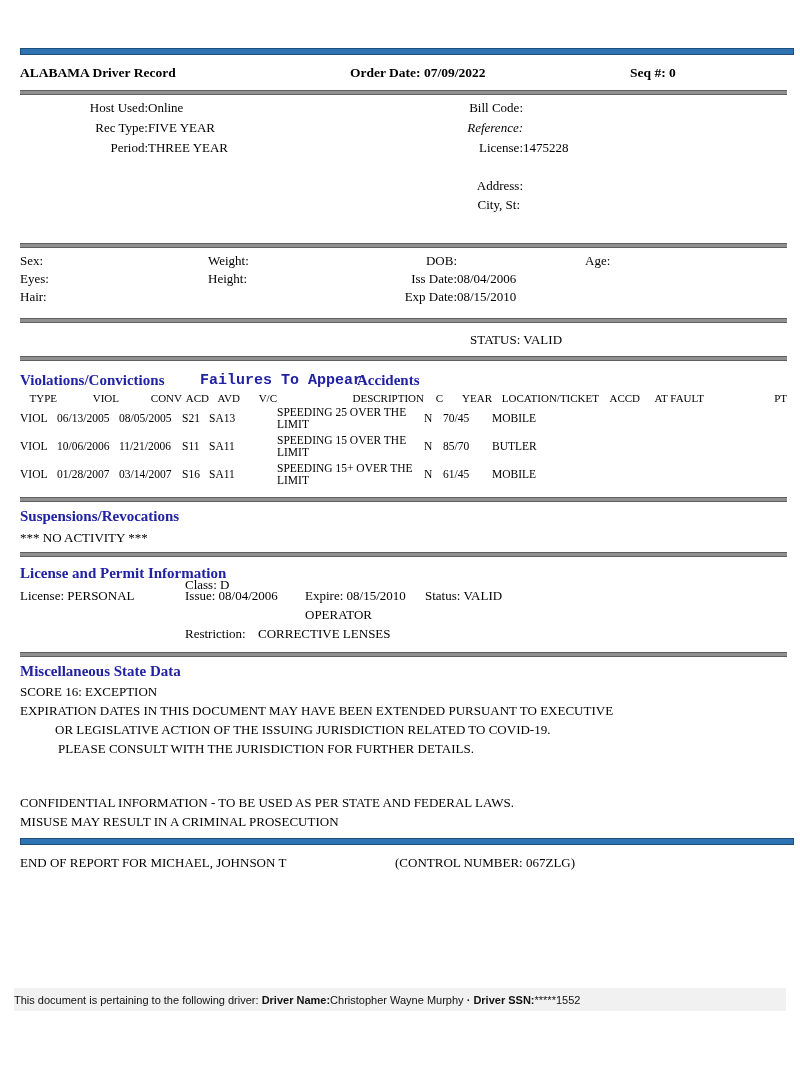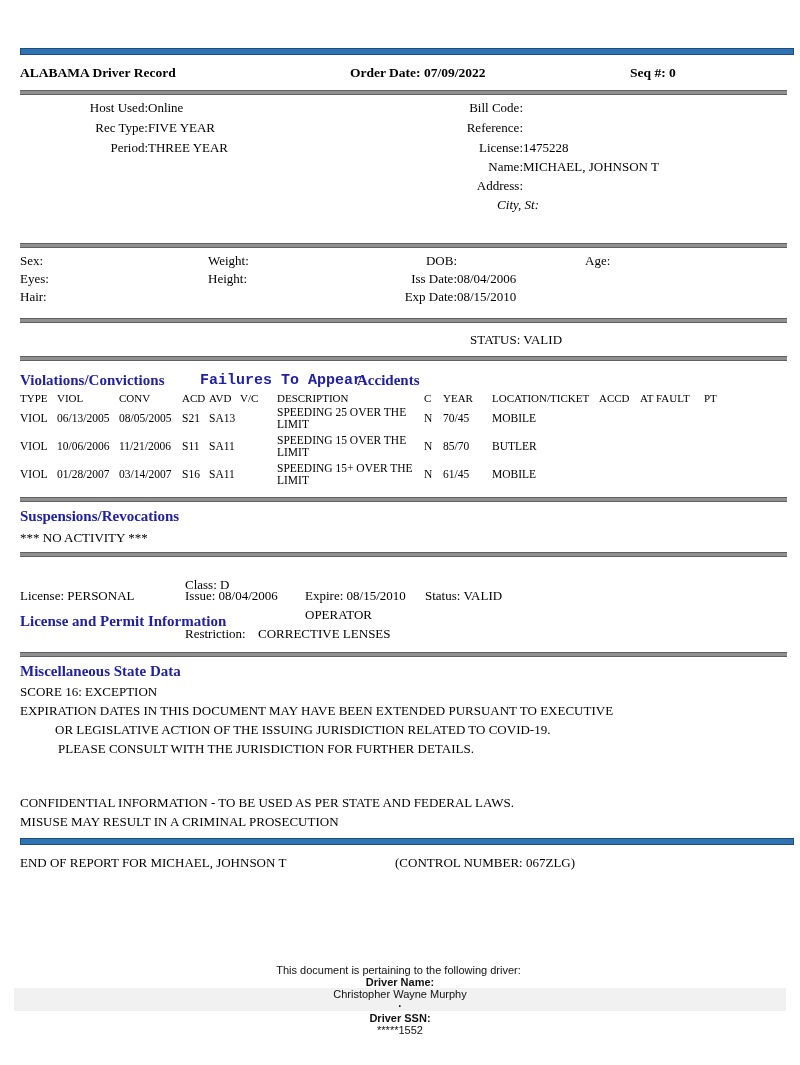--- a/index.html
+++ b/index.html
@@ -18,30 +18,29 @@
     background:#909090; border-top:1px solid #606060; border-bottom:1px solid #606060;
   }
   .hdr { font-size:13.5px; font-weight:bold; white-space:nowrap; }
   .body-txt { font-size:13px; white-space:nowrap; }
   .lbl { display:inline-block;text-align:right; }
   .sec-head { font-size:15px; font-weight:bold; color:#2121A3; white-space:nowrap; }
   table.viol {
     border-collapse:collapse; table-layout:fixed; width:767px;
     font-size:11.5px; font-family:"Liberation Serif","DejaVu Serif",serif;
   }
-  table.viol th { text-align:left; font-weight:normal; white-space:nowrap; padding:0; font-size:11px; }
+  table.viol th { text-align:right; font-weight:normal; white-space:nowrap; padding:0; font-size:11px; }
   table.viol td { vertical-align:middle; padding:1px 2px 1px 0; }
   table.viol td.wrap { white-space:normal; line-height:12.5px; }
   table.viol tr.data { height:28px; }
   .footer-bar {
     position:absolute; left:14px; top:988px; width:772px; height:23px;
     background:#f1f1f1; font-family:"Liberation Sans","DejaVu Sans",sans-serif;
-    font-size:11px; color:#111; display:flex; align-items:center; justify-content:center;
+    font-size:11px; color:#111; display:flex; align-items:center; 
     white-space:pre;
-    flex-direction:column;
   }
   .b { font-weight:bold; }
 </style>
 </head>
 <body>
 
 <div class="page">
 
   <div class="bar-blue" style="top:48px;"></div>
 
@@ -58,32 +57,29 @@
     <span class="lbl" style="width:128px;">Rec Type:</span><span>FIVE YEAR</span>
   </div>
   <div class="abs body-txt" style="top:140px;left:20px;">
     <span class="lbl" style="width:128px;">Period:</span><span>THREE YEAR</span>
   </div>
 
   <div class="abs body-txt" style="top:100px;left:395px;">
     <span class="lbl" style="width:128px;">Bill Code:</span><span></span>
   </div>
   <div class="abs body-txt" style="top:120px;left:395px;">
-    <span class="lbl" style="width:128px;">Reference:</span><span></span>
+    <span class="lbl" style="width:128px;font-style:italic;">Reference:</span><span></span>
   </div>
   <div class="abs body-txt" style="top:140px;left:395px;">
     <span class="lbl" style="width:128px;">License:</span><span>1475228</span>
   </div>
-  <div class="abs body-txt" style="top:159px;left:395px;">
-    <span class="lbl" style="width:128px;">Name:</span><span>MICHAEL, JOHNSON T</span>
-  </div>
   <div class="abs body-txt" style="top:178px;left:395px;">
     <span class="lbl" style="width:128px;">Address:</span><span></span>
   </div>
-  <div class="abs body-txt" style="top:197px;left:411px;font-style:italic;">
+  <div class="abs body-txt" style="top:197px;left:392px;">
     <span class="lbl" style="width:128px;">City, St:</span><span></span>
   </div>
 
   <div class="rule" style="top:243px;"></div>
 
   <div class="abs body-txt" style="top:253px;left:20px;">Sex:</div>
   <div class="abs body-txt" style="top:271px;left:20px;">Eyes:</div>
   <div class="abs body-txt" style="top:289px;left:20px;">Hair:</div>
 
   <div class="abs body-txt" style="top:253px;left:208px;">Weight:</div>
@@ -193,21 +189,21 @@
       </table>
   </div>
 
   <div class="rule" style="top:497px;"></div>
 
   <div class="abs sec-head" style="top:508px;left:20px;">Suspensions/Revocations</div>
   <div class="abs body-txt" style="top:530px;left:20px;">*** NO ACTIVITY ***</div>
 
   <div class="rule" style="top:552px;"></div>
 
-  <div class="abs sec-head" style="top:565px;left:20px;margin-top:48px;">License and Permit Information</div>
+  <div class="abs sec-head" style="top:565px;left:20px;">License and Permit Information</div>
   <div class="abs body-txt" style="top:588px;left:20px;">License: PERSONAL</div>
   <div class="abs body-txt" style="top:588px;left:185px;font-family:Liberation Serif, serif;">Issue: 08/04/2006</div>
   <div class="abs body-txt" style="top:588px;left:305px;">Expire: 08/15/2010</div>
   <div class="abs body-txt" style="top:588px;left:425px;">Status: VALID</div>
   <div class="abs body-txt" style="top:577px;left:185px;">Class: D</div>
   <div class="abs body-txt" style="top:607px;left:305px;">OPERATOR</div>
   <div class="abs body-txt" style="top:626px;left:185px;">Restriction:</div>
   <div class="abs body-txt" style="top:626px;left:258px;">CORRECTIVE LENSES</div>
 
   <div class="rule" style="top:652px;"></div>

